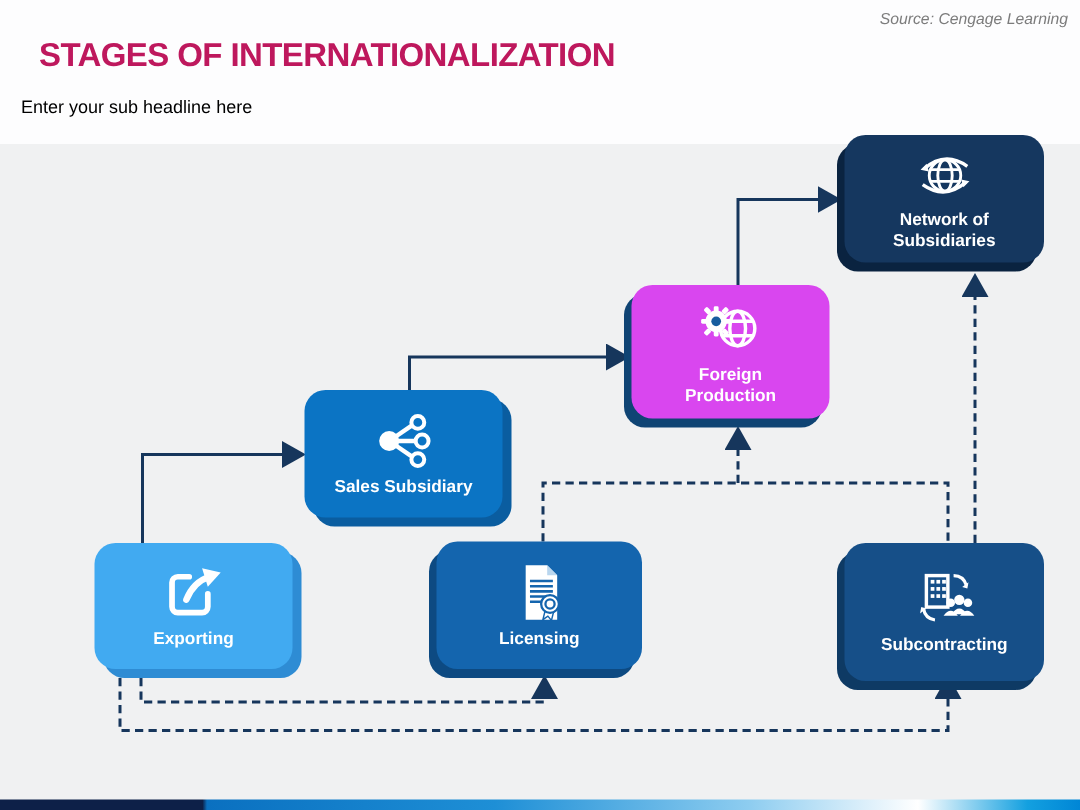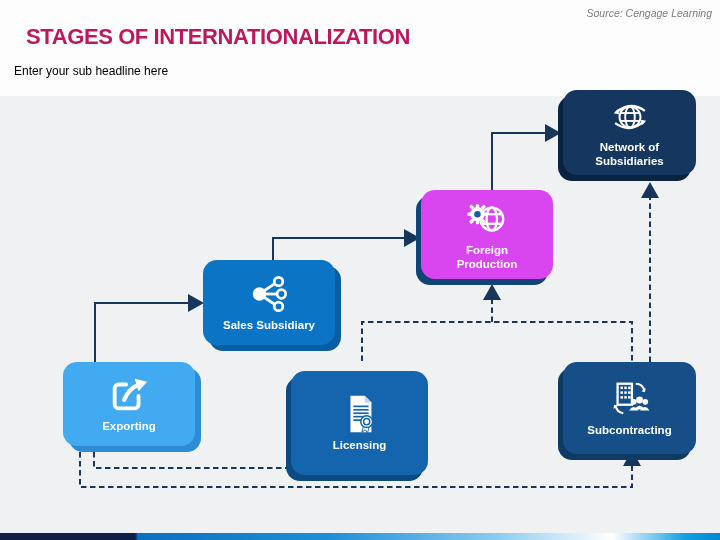--- a/index.html
+++ b/index.html
@@ -34,21 +34,21 @@
   }
   .node .label{
     color:#fff;font-weight:bold;font-size:11.5px;line-height:1.25;text-align:center;
   }
   .node .icon{display:block;line-height:0;}
 
   #node-exporting           {left:25px; top:362px;width:132px;height:84px;margin-left:38px;}
   #node-exporting .shadow   {transform:translate(6px,6px);}
   #node-sales-subsidiary    {left:203px;top:260px;width:132px;height:85px;}
   #node-sales-subsidiary .shadow{transform:translate(6px,6px);}
-  #node-licensing           {left:291px;top:361px;width:137px;height:104px;margin-top:10px;}
+  #node-licensing           {left:291px;top:361px;width:137px;height:85px;}
   #node-licensing .shadow   {transform:translate(-5px,6px);}
   #node-foreign-production  {left:421px;top:190px;width:132px;height:89px;}
   #node-foreign-production .shadow{transform:translate(-5px,6px);}
   #node-subcontracting      {left:563px;top:362px;width:133px;height:92px;}
   #node-subcontracting .shadow{transform:translate(-5px,6px);}
   #node-network-of-subsidiaries{left:563px;top:90px;width:133px;height:85px;}
   #node-network-of-subsidiaries .shadow{transform:translate(-5px,6px);}
   #node-foreign-production .label,
   #node-network-of-subsidiaries .label{width:84px;}
 

